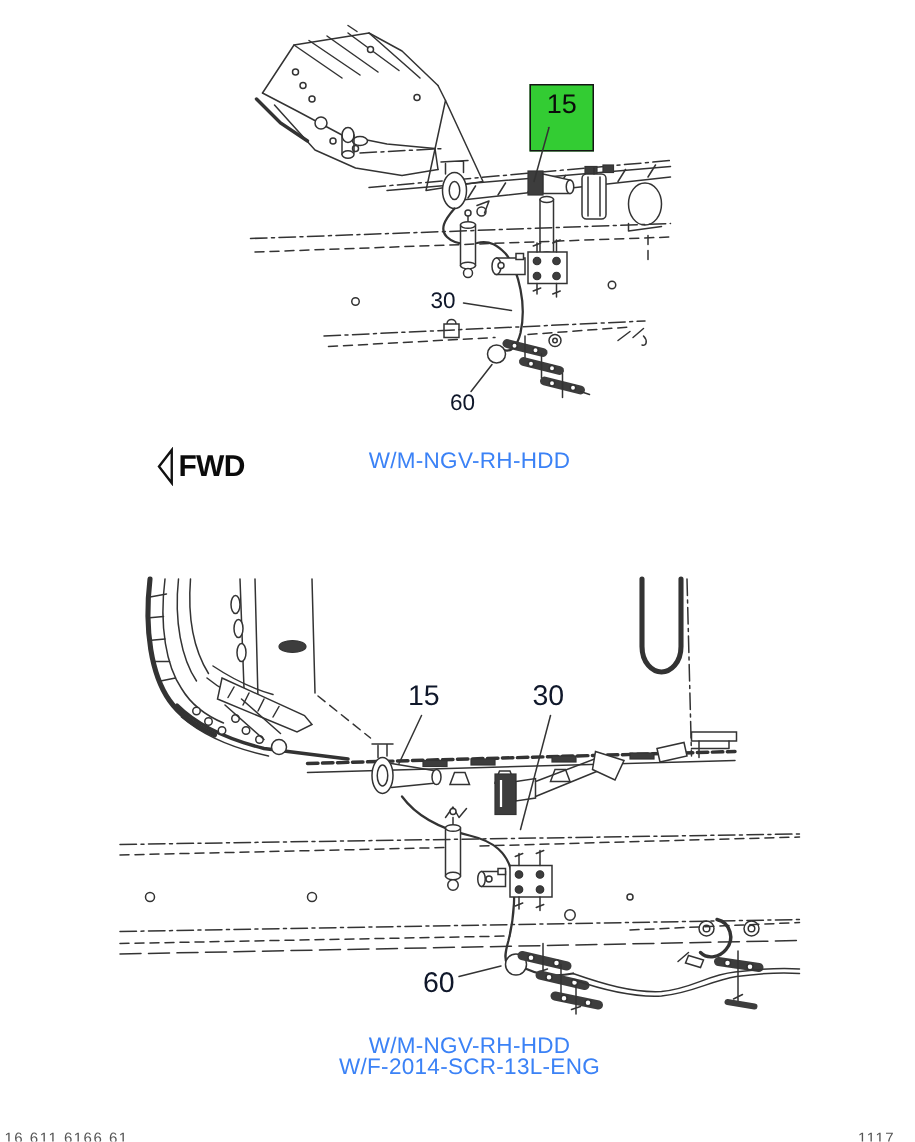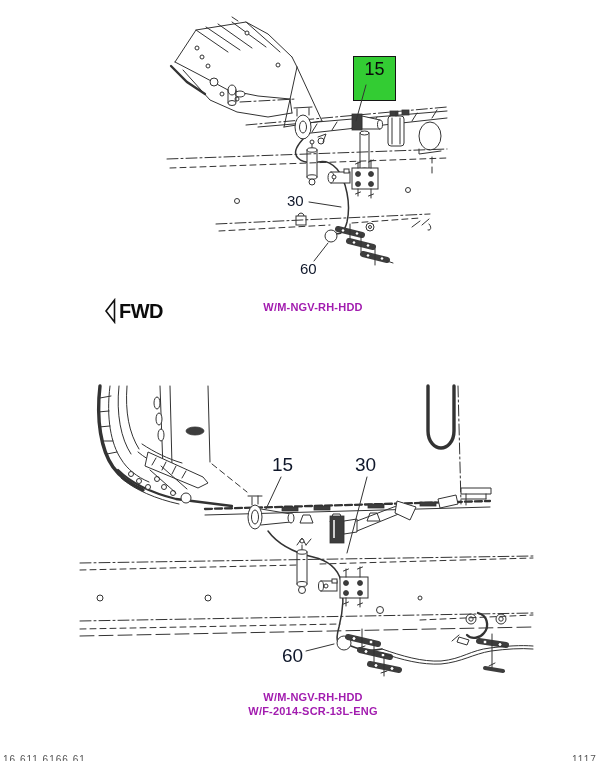--- a/index.html
+++ b/index.html
@@ -26,21 +26,21 @@
   .callout-top{font-size:15px}
   .callout-bottom{font-size:19px}
   .hlbox{
     position:absolute;left:353px;top:56px;width:43px;height:45px;
     border:1.3px solid #141414;box-sizing:border-box;z-index:1;
     display:flex;justify-content:center;align-items:flex-start;
     font-size:18px;padding-top:2px;color:#0b0b0b;
   }
   .cap{
     position:absolute;left:155px;width:316px;text-align:center;
-    font-size:11px;line-height:13.5px;letter-spacing:.2px;color:#a21caf;font-weight:700;z-index:1;
+    font-size:15px;line-height:13.5px;letter-spacing:.2px;color:#3b82f6;font-weight:400;z-index:1;
   }
   #fwd{position:absolute;left:104px;top:298px;display:flex;align-items:center;gap:2px;z-index:1}
   #fwd .txt{font-size:20px;font-weight:800;letter-spacing:-.5px;color:#0b0b0b}
   .codefrag{position:absolute;font-size:10px;color:#555;letter-spacing:1px;z-index:1;white-space:nowrap}
 </style>
 </head>
 <body>
 
 <svg id="art" width="610" height="761" viewBox="0 0 610 761">
 

